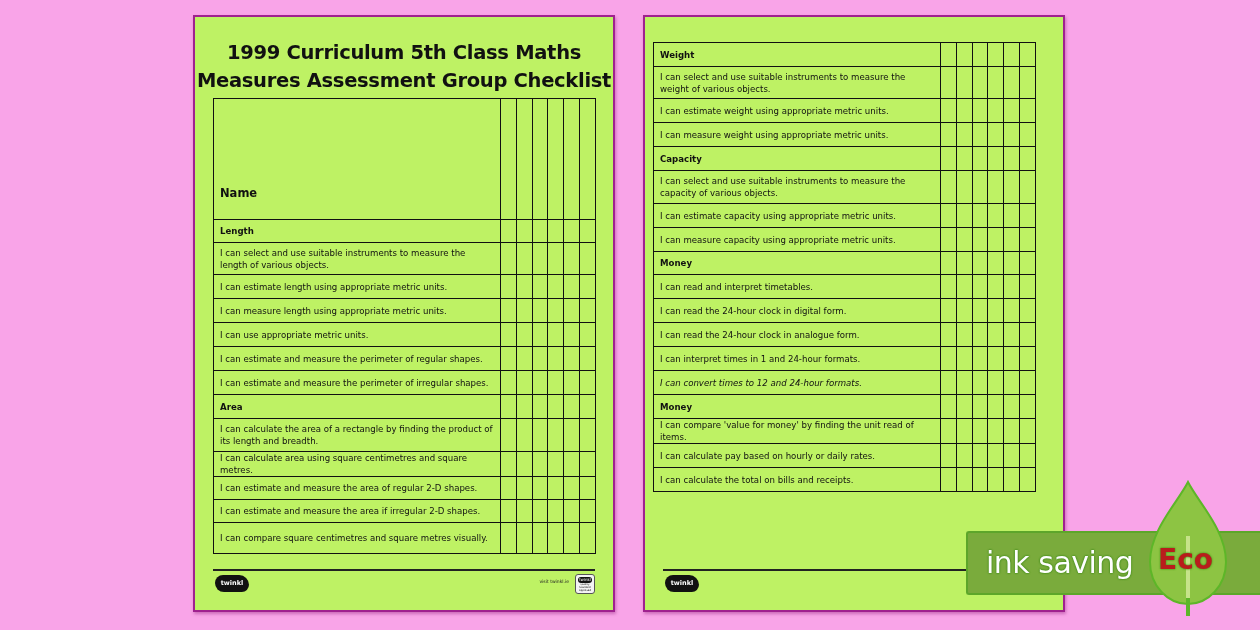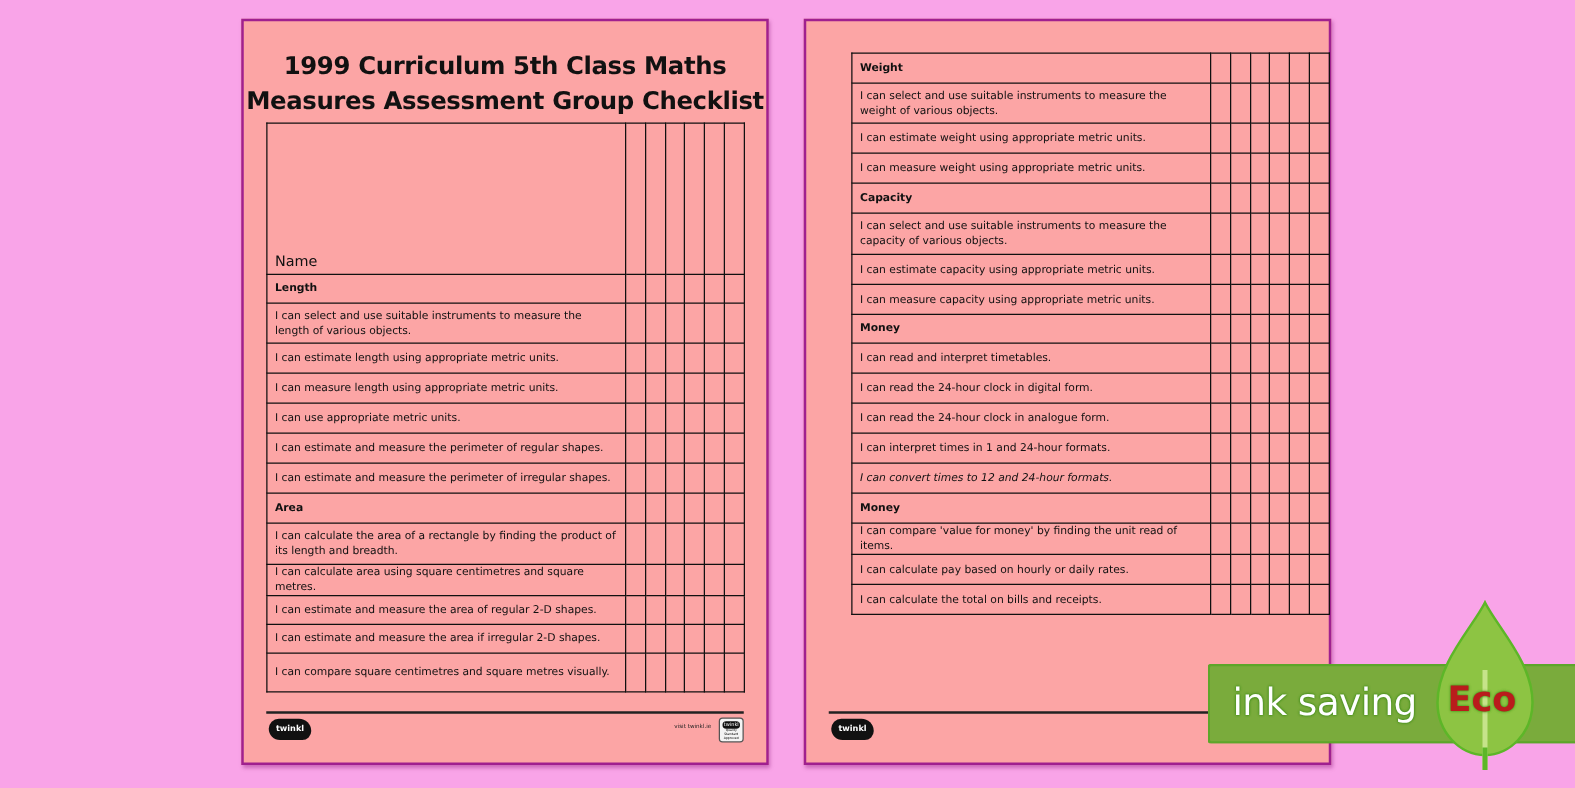--- a/index.html
+++ b/index.html
@@ -1,40 +1,40 @@
 <!DOCTYPE html>
 <html><head>
 <meta charset="utf-8">
 <style>
   * { box-sizing: border-box; margin: 0; padding: 0; }
   html, body { width: 1260px; height: 630px; overflow: hidden; }
   body { background: #f9a4e8; font-family: "DejaVu Sans", sans-serif; position: relative; }
   .page {
-    position: absolute; background: #fca5a5;
+    position: absolute; background: #bef264;
     border: 2px solid #a0208f;
     box-shadow: 1px 2px 3px rgba(120,0,100,0.35);
   }
   #page-left { left: 193px; top: 15px; width: 422px; height: 597px; }
   #page-right { left: 643px; top: 15px; width: 422px; height: 597px; }
   .title {
     position: absolute; left: 0; top: 22px; width: 100%;
     text-align: center; font-family: "DejaVu Sans", sans-serif; font-weight: bold;
     font-size: 19.5px; line-height: 28px; color: #111; letter-spacing: -0.3px;
   }
   table.checklist {
     position: absolute; border-collapse: collapse; table-layout: fixed;
     font-family: "DejaVu Sans", sans-serif; color: #111;
   }
   #page-left table.checklist { left: 18px; top: 81px; width: 382px; }
-  #page-right table.checklist { left: 36px; top: 25px; width: 382px; }
+  #page-right table.checklist { left: 8px; top: 25px; width: 382px; }
   table.checklist td { border: 1.6px solid #111; padding: 0 6px; font-size: 8.6px; line-height: 12px; vertical-align: middle; }
   table.checklist td.desc { width: 287px; }
   table.checklist td.box { width: 15.8px; padding: 0; }
   table.checklist tr.heading td.desc { font-weight: bold; font-size: 8.6px; }
-  tr.name-row td.desc { vertical-align: bottom; font-weight: normal; font-size: 11.5px; padding-bottom: 4px; }
+  tr.name-row td.desc { vertical-align: bottom; font-weight: bold; font-size: 11.5px; padding-bottom: 20px; }
   .footer-line { position: absolute; left: 18px; right: 18px; top: 552px; height: 2px; background: #222; }
   .twinkl-logo {
     position: absolute; left: 20px; top: 558px; width: 34px; height: 17px;
     background: #111; border-radius: 9px 11px 8px 10px;
     color: #fff; font-size: 6.5px; font-weight: bold; text-align: center; line-height: 17px;
   }
   .visit { position: absolute; right: 44px; top: 562px; font-size: 4.5px; color: #222; }
   .badge {
     position: absolute; right: 18px; top: 557px; width: 20px; height: 20px;
     border: 1px solid #555; border-radius: 3px; background: #f4f4f4;

